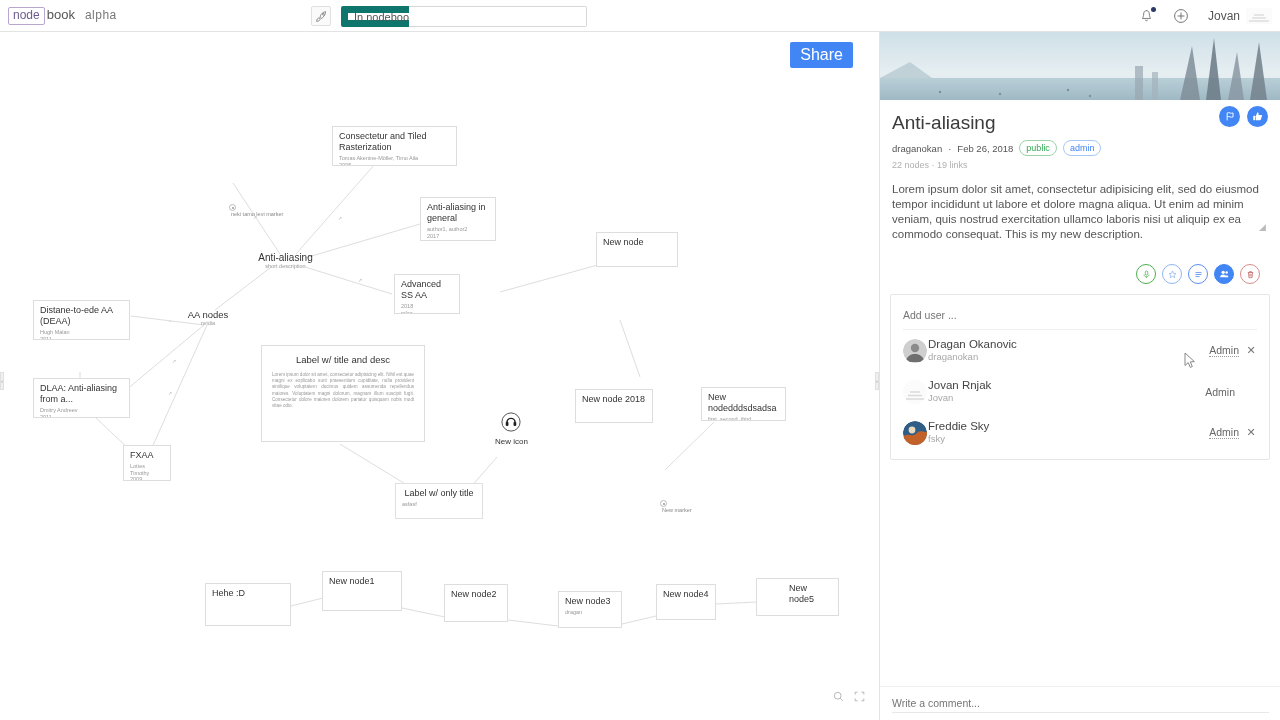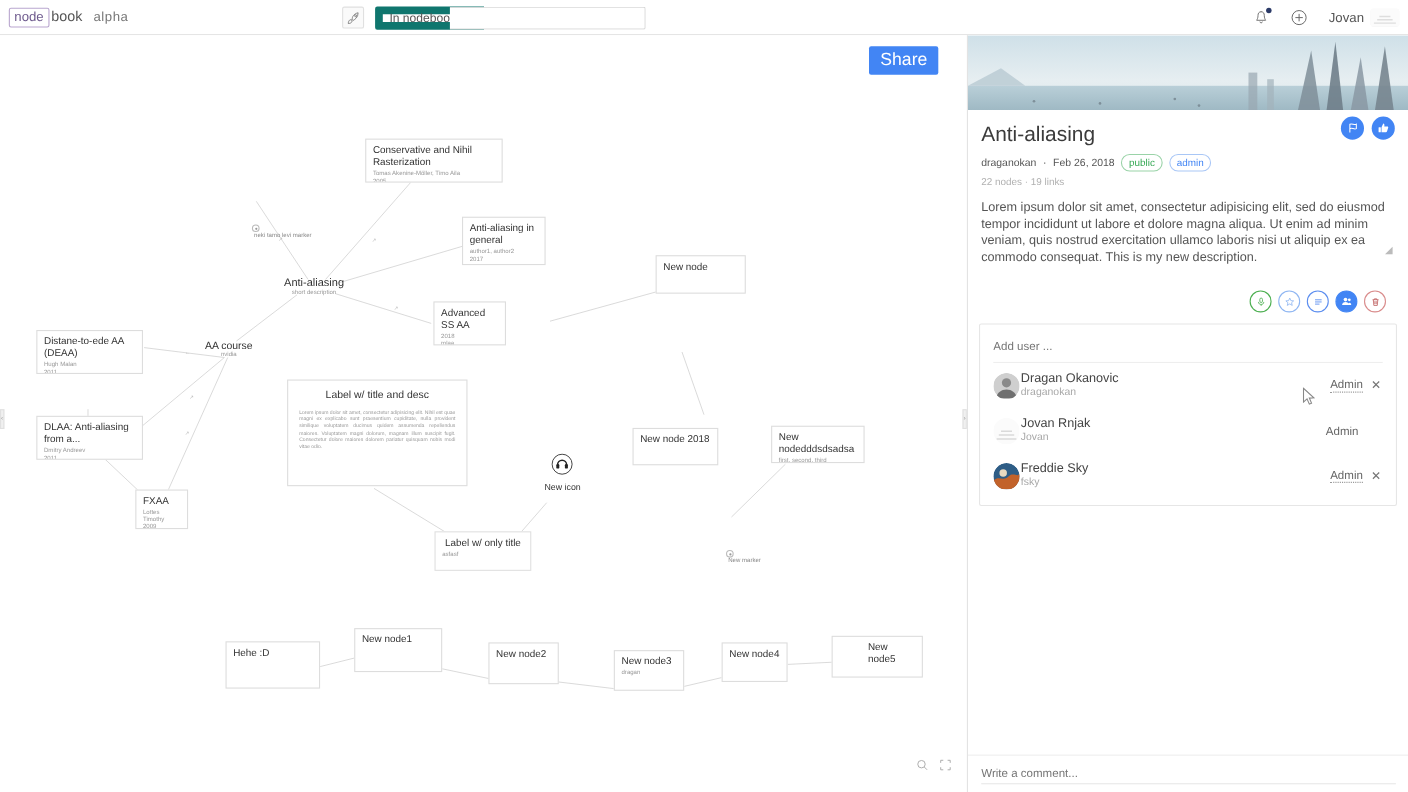--- a/index.html
+++ b/index.html
@@ -246,21 +246,21 @@
   <div class="marker" style="left:229px; top:172px;">
     <div class="dot"></div>
     <div class="mlabel" style="margin-left:2px;">neki tamo levi marker</div>
   </div>
   <div class="marker" style="left:660px; top:468px;">
     <div class="dot"></div>
     <div class="mlabel" style="margin-left:2px;">New marker</div>
   </div>
 
   <div class="gnode" style="left:332px; top:94px; width:125px; height:40px;">
-    <div class="t">Conservative and Nihil Rasterization</div>
+    <div class="t">Consectetur and Tiled Rasterization</div>
     <div class="sub">Tomas Akenine-Möller, Timo Aila
 2005</div>
   </div>
 
   <div class="gnode" style="left:420px; top:165px; width:76px; height:44px;">
     <div class="t">Anti-aliasing in general</div>
     <div class="sub">author1, author2
 2017</div>
   </div>
 
@@ -329,21 +329,21 @@
   <div class="gnode" style="left:261px; top:313px; width:164px; height:97px; padding:8px 10px;">
     <div style="text-align:center; font-size:9.5px; color:#333;">Label w/ title and desc</div>
     <div style="font-size:4.6px; color:#999; line-height:6.2px; margin-top:7px; text-align:justify;">Lorem ipsum dolor sit amet, consectetur adipisicing elit. Nihil est quae magni ex explicabo sunt praesentium cupiditate, nulla provident similique voluptatem ducimus quidem assumenda repellendus maiores. Voluptatem magni dolorum, magnam illum suscipit fugit. Consectetur dolore maiores dolorem pariatur quisquam nobis modi vitae odio.</div>
   </div>
 
   <div class="glabel" style="left:248px; top:220px; width:75px;">
     <div class="t" style="font-size:10px;">Anti-aliasing</div>
     <div class="sub">short description</div>
   </div>
   <div class="glabel" style="left:178px; top:277px; width:60px;">
-    <div class="t" style="font-size:9.5px;">AA course</div>
+    <div class="t" style="font-size:9.5px;">AA nodes</div>
     <div class="sub">nvidia</div>
   </div>
 
   <div class="gnode" style="left:395px; top:451px; width:88px; height:36px; border-color:#e0e0e0;">
     <div class="t" style="text-align:center; font-size:9px;">Label w/ only title</div>
     <div class="sub">asfasf</div>
   </div>
 
   <div style="position:absolute; left:495px; top:380px; text-align:center;">
     <svg width="20" height="20" viewBox="0 0 22 22">

